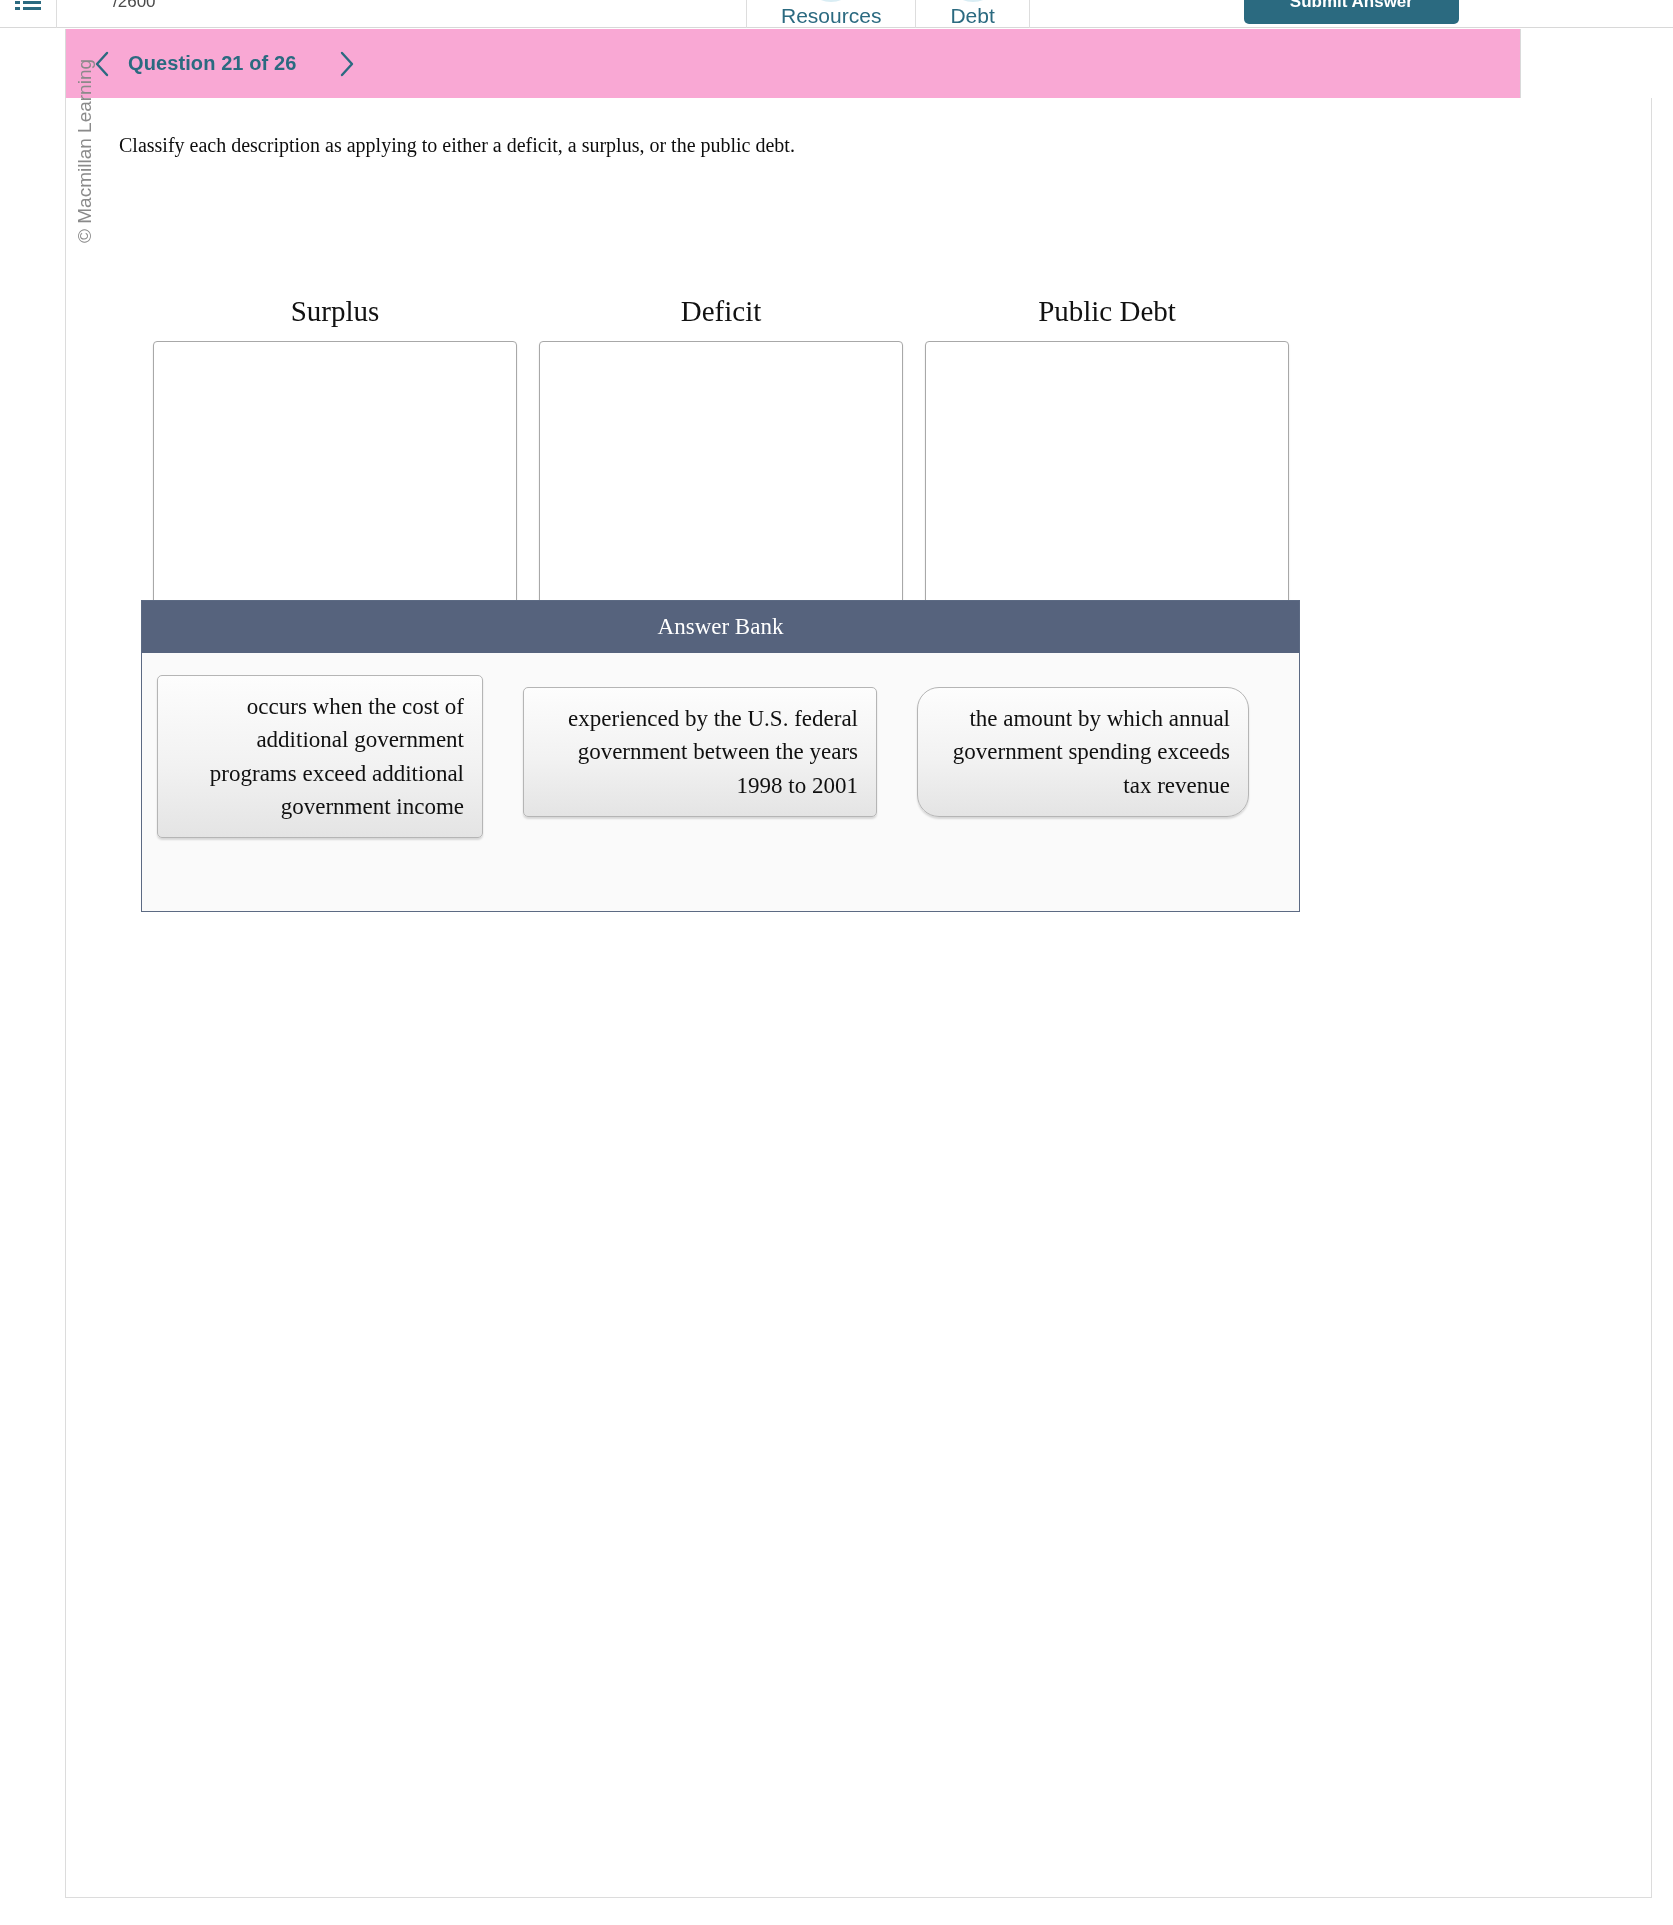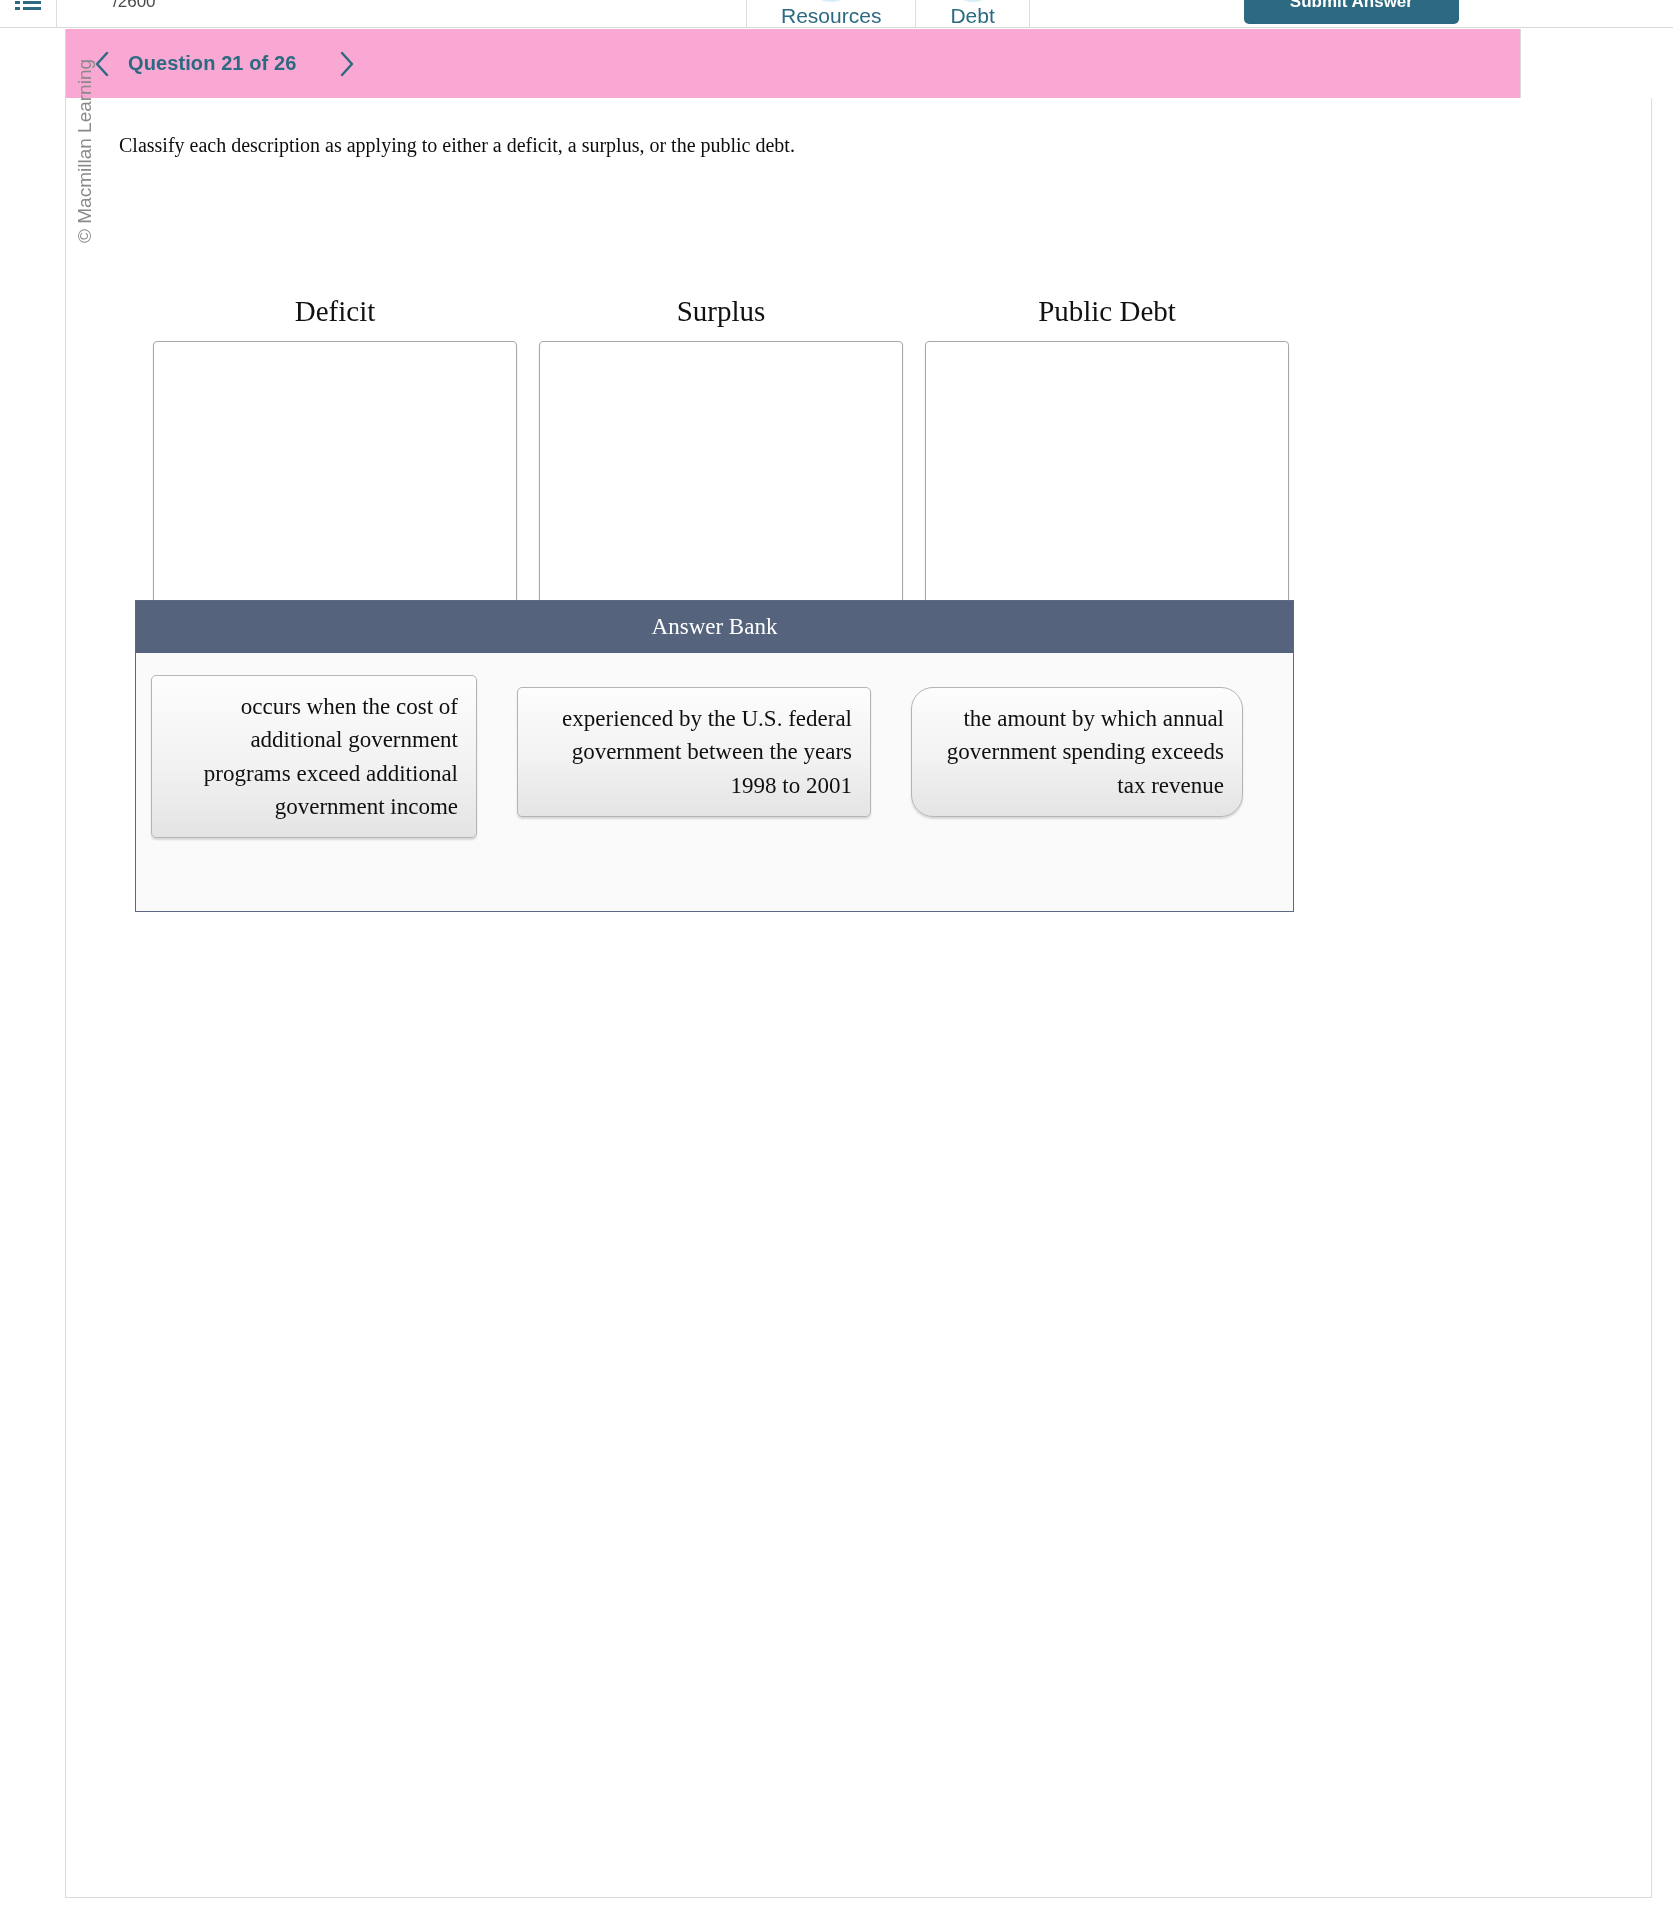--- a/index.html
+++ b/index.html
@@ -192,21 +192,21 @@
     height: 297px;
     background: #ffffff;
     border: 1px solid #a8a8a8;
     border-radius: 4px;
     box-shadow: 0 2px 2px rgba(0,0,0,.12);
   }
 
   
   .bank {
     position: absolute;
-    left: 135px; top: 600px;
+    left: 141px; top: 600px;
     width: 1159px;
     border: 1px solid #5c6a83;
     background: #fafafa;
   }
   .bank-header {
     height: 52px;
     background: #56637d;
     color: #ffffff;
     display: flex;
     align-items: center;
@@ -313,25 +313,25 @@
 
   <div class="watermark">
     <span>© Macmillan Learning</span>
   </div>
 
   <div class="prompt">Classify each description as applying to either a deficit, a surplus, or the public debt.</div>
 
   <div class="zones">
     <div class="zone-row">
       <div class="zone">
-        <div class="zone-title">Deficit</div>
+        <div class="zone-title">Surplus</div>
         <div class="zone-box"></div>
       </div>
       <div class="zone">
-        <div class="zone-title">Surplus</div>
+        <div class="zone-title">Deficit</div>
         <div class="zone-box"></div>
       </div>
       <div class="zone">
         <div class="zone-title">Public Debt</div>
         <div class="zone-box"></div>
       </div>
     </div>
   </div>
 
   <div class="bank">

